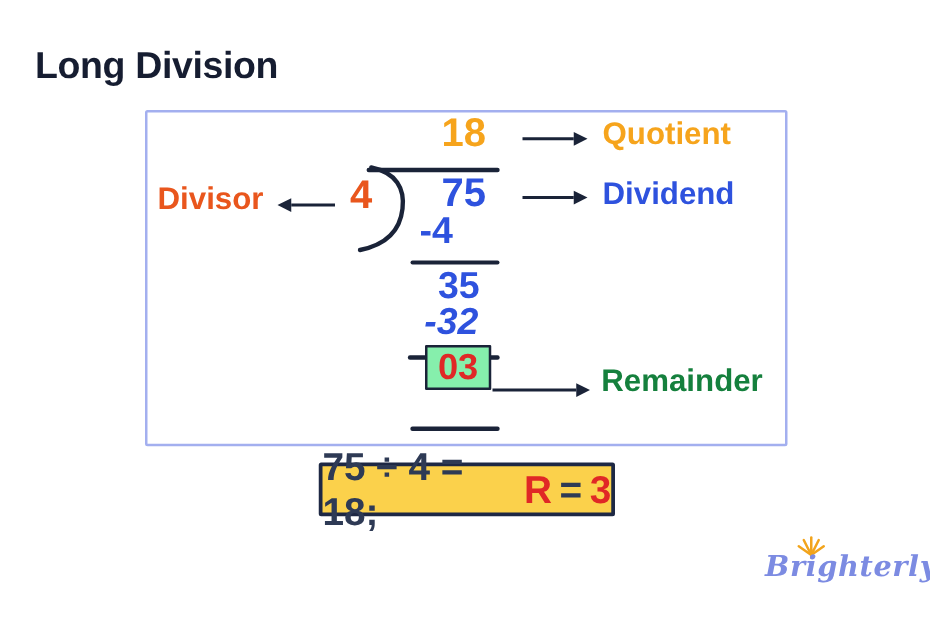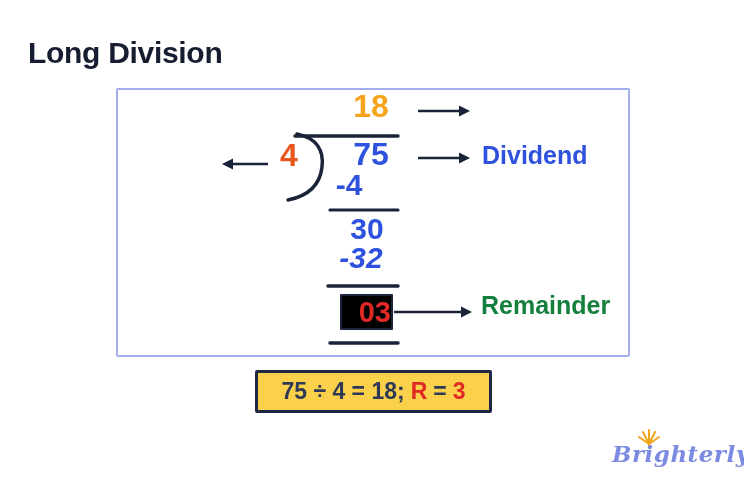--- a/index.html
+++ b/index.html
@@ -17,35 +17,35 @@
   }
   svg.overlay{position:absolute;left:0;top:0;width:744px;height:496px;pointer-events:none;}
   .num{line-height:1;font-weight:700;text-align:center;}
   .n-quotient{left:336px;top:90px;width:70px;font-size:32px;color:#F6A41C;}
   .n-dividend{left:336px;top:138px;width:70px;font-size:32px;color:#2E52DE;}
   .n-divisor{left:259px;top:139px;width:60px;font-size:32px;color:#E9561D;}
   .n-step1{left:314px;top:170px;width:70px;font-size:30px;color:#2E52DE;}
   .n-step2{left:332px;top:214px;width:70px;font-size:30px;color:#2E52DE;}
   .n-step3{left:326px;top:243px;width:70px;font-size:30px;color:#2E52DE;font-style:italic;}
   .rem-box{
-    left:340px;top:294px;width:49px;height:32px;
-    background:#000000;border:2.5px solid #1A2338;border-radius:1px;
-    display:flex;align-items:center;justify-content:flex-end;
+    left:340px;top:276px;width:49px;height:32px;
+    background:#86efac;border:2.5px solid #1A2338;border-radius:1px;
+    display:flex;align-items:center;justify-content:center;
   }
   .rem-box span{font-size:29px;font-weight:700;color:#E02826;line-height:1;}
   .lbl{line-height:1.1;font-weight:700;font-size:25px;}
   .lbl-quotient{left:482px;top:94px;color:#F6A41C;}
   .lbl-dividend{left:482px;top:142px;color:#2E52DE;}
   .lbl-divisor{left:126px;top:146px;color:#E9561D;}
   .lbl-remainder{left:481px;top:292px;color:#15803d;}
   .summary-box{
     left:255px;top:370px;width:231px;height:37px;
     background:#FBD14B;border:3px solid #1E2844;border-radius:2px;
     display:flex;align-items:center;justify-content:center;gap:6px;
-    font-size:23px;font-weight:700;color:#2E3A55;
+    font-size:31px;font-weight:700;color:#2E3A55;
   }
   .summary-box .red{color:#E02826;}
   .logo{
     left:610px;top:432px;width:120px;height:44px;
   }
   .logo-text{
     position:absolute;left:2px;top:8px;
     font-family:"DejaVu Serif","Liberation Serif",serif;
     font-style:italic;font-weight:700;font-size:23px;color:#7C8BE2;letter-spacing:0.5px;
   }
@@ -87,28 +87,30 @@
     <g>
       <line x1="394" y1="312" x2="461" y2="312" stroke="#1A2338" stroke-width="2.4"></line>
       <polygon points="461,306.5 472,312 461,317.5" fill="#1A2338"></polygon>
     </g>
   </svg>
 
   <div class="abs num n-quotient">18</div>
   <div class="abs num n-dividend">75</div>
   <div class="abs num n-divisor">4</div>
   <div class="abs num n-step1">-4</div>
-  <div class="abs num n-step2">30</div>
+  <div class="abs num n-step2">35</div>
   <div class="abs num n-step3">-32</div>
 
   <div class="abs rem-box">
     <span>03</span>
   </div>
 
+  <div class="abs lbl lbl-quotient">Quotient</div>
   <div class="abs lbl lbl-dividend">Dividend</div>
+  <div class="abs lbl lbl-divisor">Divisor</div>
   <div class="abs lbl lbl-remainder">Remainder</div>
 
   <div class="abs summary-box">
     <span>75 ÷ 4 = 18;</span>
     <span class="red">R</span>
     <span>=</span>
     <span class="red">3</span>
   </div>
 
   <div class="abs logo">

